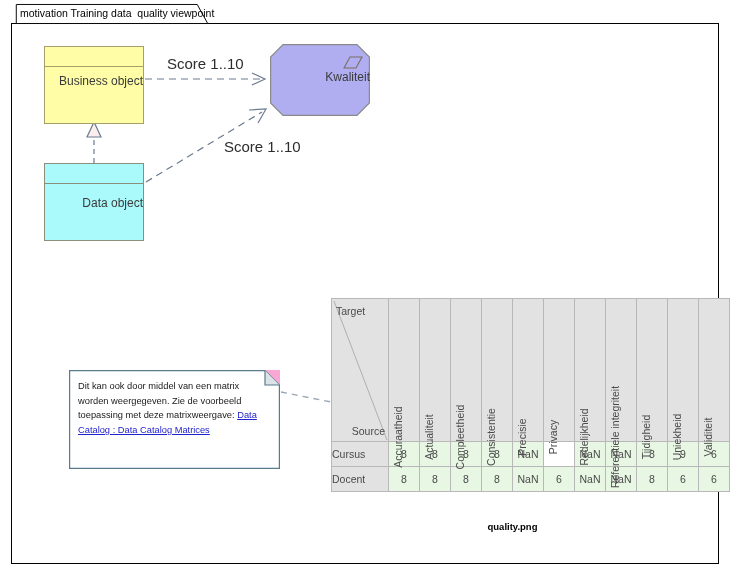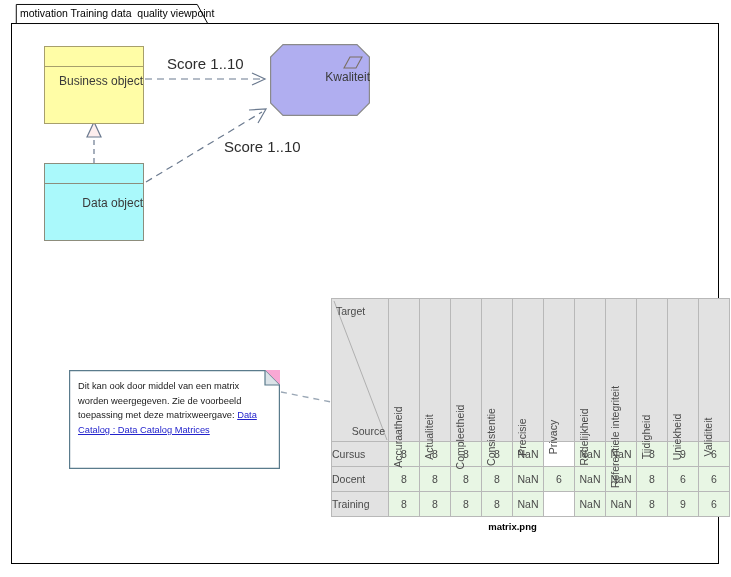--- a/index.html
+++ b/index.html
@@ -362,33 +362,19 @@
           <td class="cell">8</td>
           <td class="cell">8</td>
           <td class="cell">NaN</td>
           <td class="cell">6</td>
           <td class="cell">NaN</td>
           <td class="cell">NaN</td>
           <td class="cell">8</td>
           <td class="cell">6</td>
           <td class="cell">6</td>
         </tr>
-        <tr>
-          <th class="row-head">Training</th>
-          <td class="cell">8</td>
-          <td class="cell">8</td>
-          <td class="cell">8</td>
-          <td class="cell">8</td>
-          <td class="cell">NaN</td>
-          <td class="cell blank"></td>
-          <td class="cell">NaN</td>
-          <td class="cell">NaN</td>
-          <td class="cell">8</td>
-          <td class="cell">9</td>
-          <td class="cell">6</td>
-        </tr>
       </tbody>
     </table>
   </div>
 
-  <div class="matrix-caption">matrix.png</div>
+  <div class="matrix-caption">quality.png</div>
 
 </div>
 
 </body></html>

